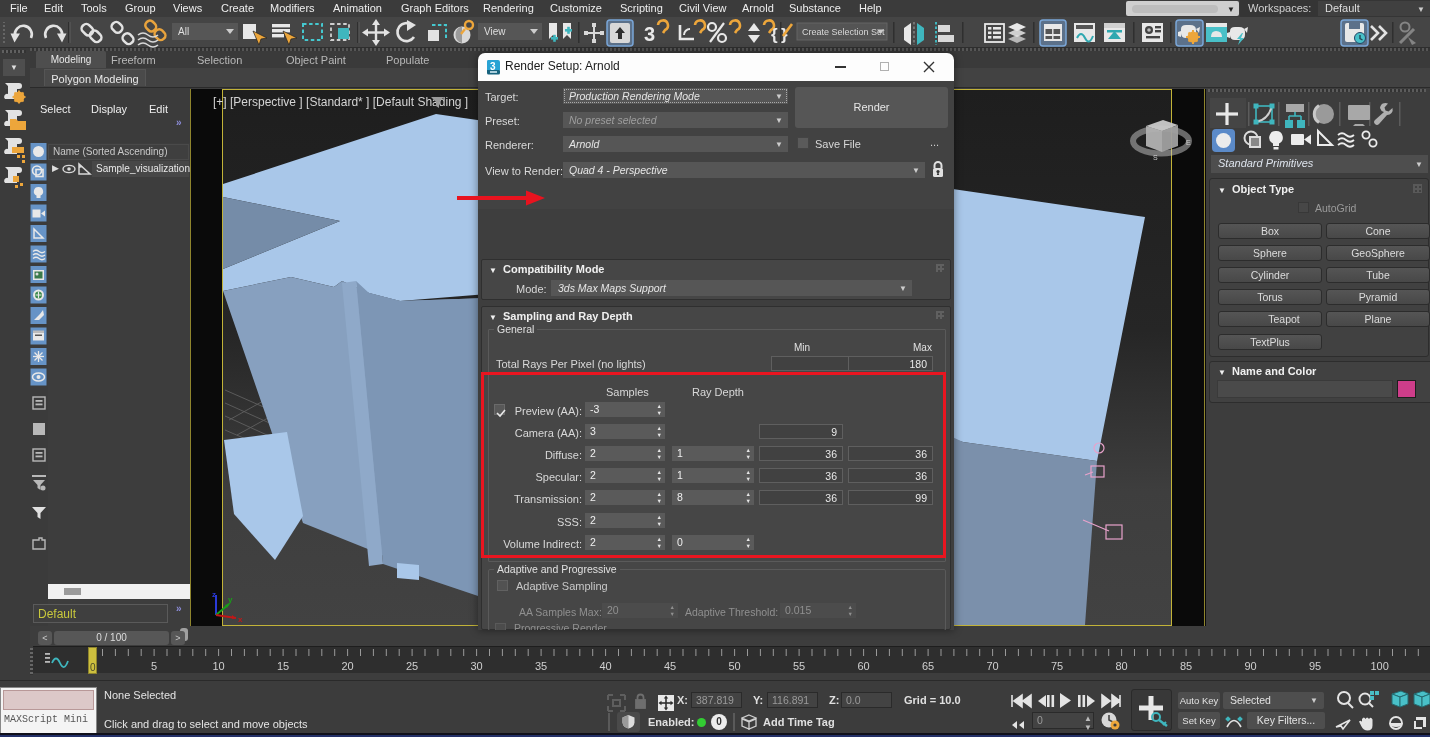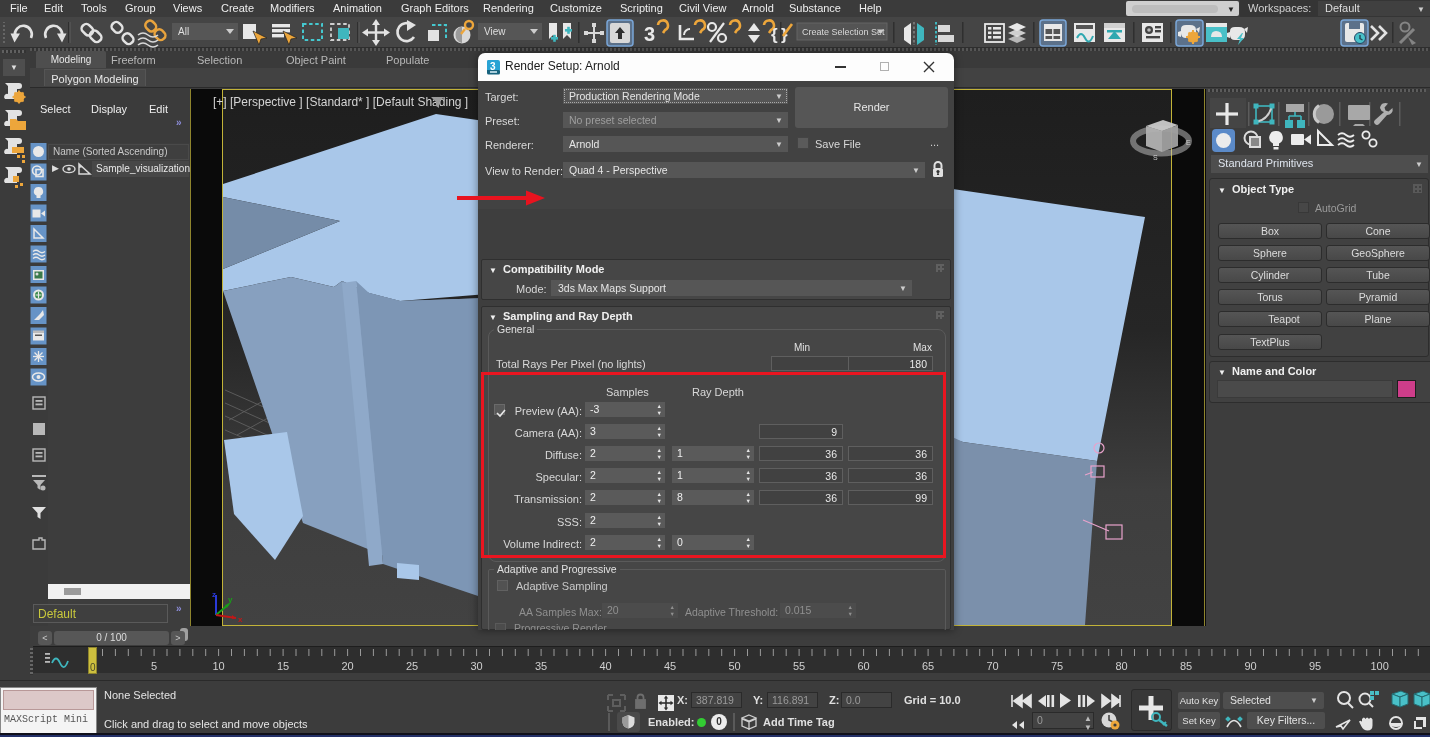--- a/index.html
+++ b/index.html
@@ -2,21 +2,21 @@
 <html><head>
 <meta charset="utf-8">
 <style>
   * { margin:0; padding:0; box-sizing:border-box; }
   html,body { width:1430px; height:737px; overflow:hidden; background:#3d3d3d;
     font-family:"Liberation Sans", sans-serif; }
   .abs { position:absolute; }
   #stage { position:relative; width:1430px; height:737px; }
   .t10 { font-size:10px; color:#d8d8d8; white-space:nowrap; }
   .t11 { font-size:11px; color:#d8d8d8; white-space:nowrap; }
-  .ddn { background:#565656; color:#e6e6e6; font-size:10.5px; position:absolute; }
+  .ddn { background:#565656; color:#e6e6e6; font-size:10.5px; position:absolute;font-style:italic; }
   .ddn .car { position:absolute; right:5px; top:50%; transform:translateY(-50%); font-size:8px; color:#ccc; }
   .field { background:#414141; border:1px solid #5f5f5f; color:#e8e8e8; font-size:10.5px; text-align:right; position:absolute; }
   .spin { background:#5a5a5a; color:#f0f0f0; font-size:10.5px; position:absolute; }
   .spin .ar { position:absolute; right:3px; top:1px; font-size:5.5px; line-height:6.5px; color:#e6e6e6; text-align:center; }
   .rolh { font-weight:bold; color:#f0f0f0; font-size:11px; }
   .btn3d { position:absolute; background:linear-gradient(#555,#484848); border:1px solid #2c2c2c; border-radius:3px; color:#dcdcdc; font-size:10.5px; text-align:center; }
 </style>
 </head>
 <body>
 <div id="stage">
@@ -988,21 +988,21 @@
         <div class="abs ddn" style="left:69px;top:20px;width:361px;height:16px;">
           <span style="position:absolute;left:7px;top:2px;">3ds Max Maps Support</span>
               <span class="car">▼</span>
         </div>
       </div>
 
       <div class="abs" style="left:3px;top:97px;width:470px;height:324px;background:#464646;border:1px solid #2f2f2f;border-radius:2px;">
         <div class="abs rolh" style="left:7px;top:3px;"><span style="font-size:8px;">▼</span>&nbsp; Sampling and Ray Depth</div>
         <div class="abs" style="right:6px;top:4px;width:8px;height:8px;background:repeating-linear-gradient(90deg,#606060 0 2px,transparent 2px 4px),repeating-linear-gradient(#606060 0 2px,transparent 2px 4px);"></div>
 
-        <div class="abs" style="left:6px;top:22px;width:458px;height:233px;border:1px solid #5a5a5a;border-radius:8px;">
+        <div class="abs" style="left:6px;top:22px;width:458px;height:233px;border:1px solid #5a5a5a;border-radius:1px;">
           <div class="abs" style="left:5px;top:-7px;background:#464646;padding:0 3px;color:#e0e0e0;font-size:10.5px;">General</div>
           <div class="abs t10" style="left:305px;top:12px;color:#e0e0e0;">Min</div>
           <div class="abs t10" style="left:424px;top:12px;color:#e0e0e0;">Max</div>
           <div class="abs t11" style="left:7px;top:28px;">Total Rays Per Pixel (no lights)</div>
           <div class="field" style="left:282px;top:26px;width:104px;height:15px;padding:1px 5px 0 0;">117</div>
           <div class="field" style="left:359px;top:26px;width:85px;height:15px;padding:1px 5px 0 0;">180</div>
           <div class="abs t11" style="left:117px;top:56px;">Samples</div>
           <div class="abs t11" style="left:203px;top:56px;">Ray Depth</div>
 
           <div class="abs" style="left:5px;top:74px;width:11px;height:11px;background:#585858;border:1px solid #6a6a6a;">

